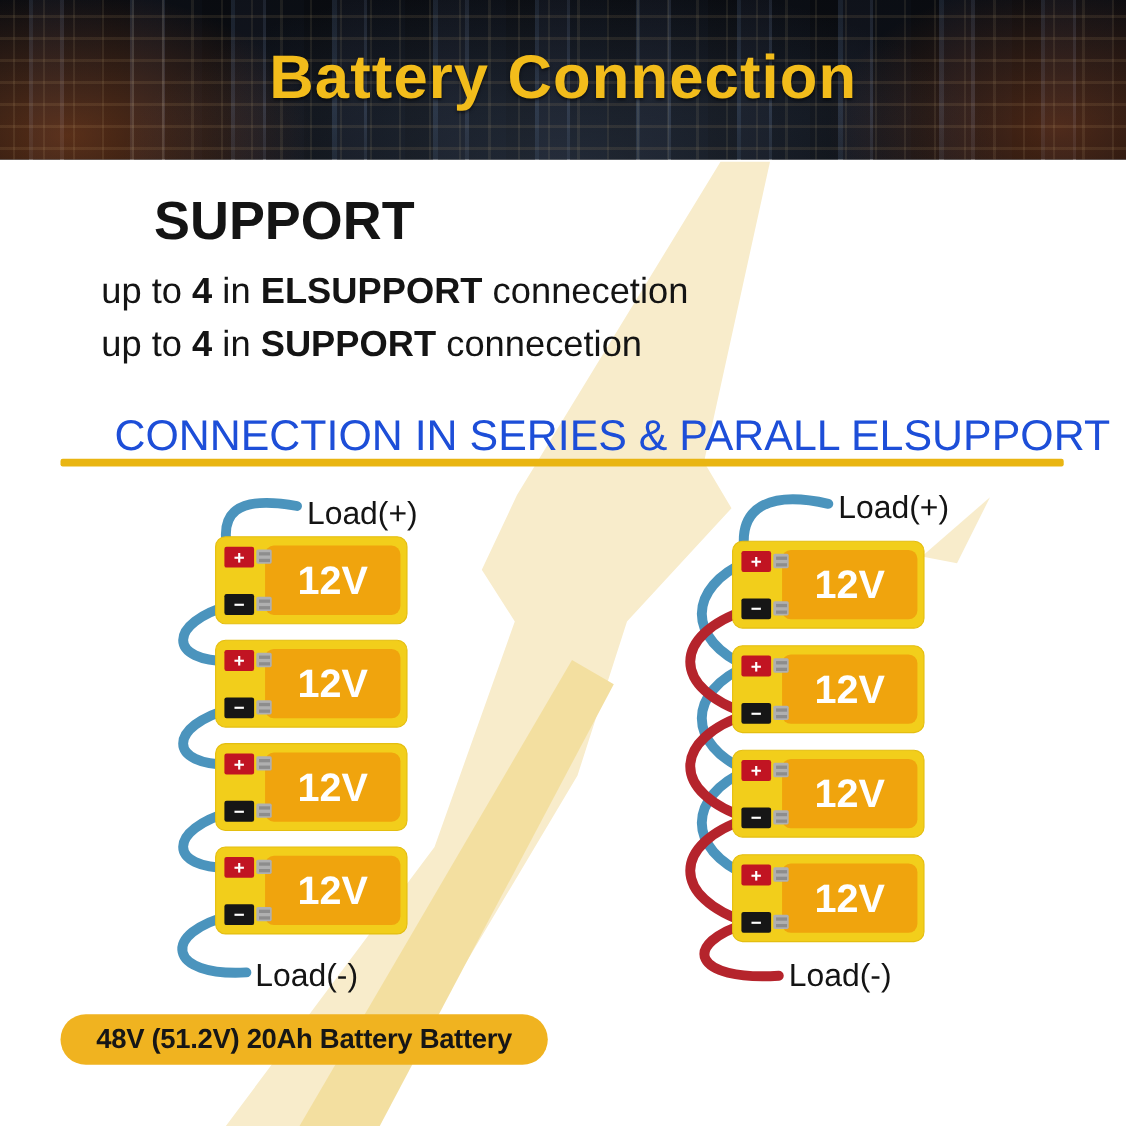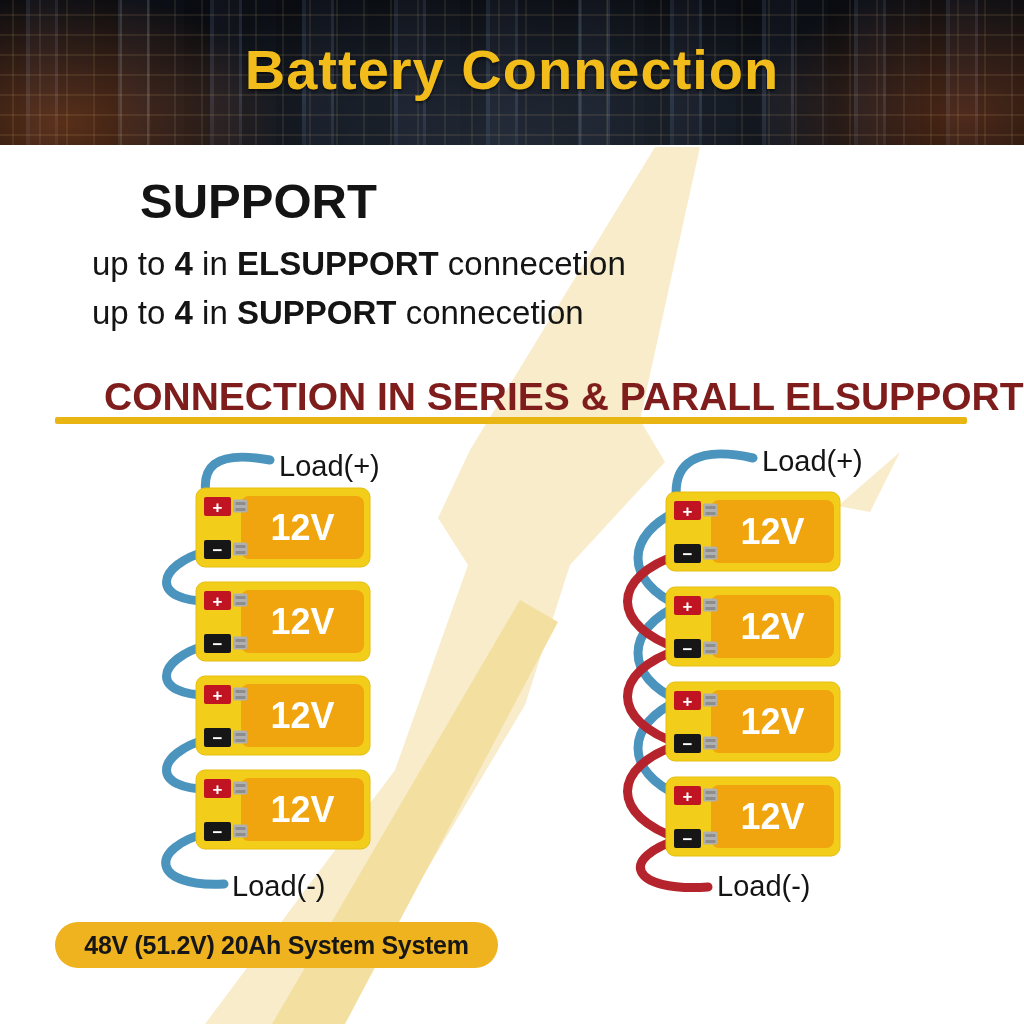--- a/index.html
+++ b/index.html
@@ -32,21 +32,21 @@
     color:#F2BC1B;text-shadow:0 2px 3px rgba(0,0,0,.55);line-height:1;
   }
   
   .bolt{position:absolute;left:0;top:0;z-index:0;}
   
   .txt{position:absolute;z-index:2;white-space:nowrap;line-height:1;}
   .support-heading{left:92px;top:177px;font-size:49px;font-weight:700;margin-left:48px;}
   .support-line1{left:92px;top:247px;font-size:33px;}
   .support-line2{left:92px;top:296px;font-size:33px;}
   .b{font-weight:700;}
-  .section-heading{left:104px;top:377px;font-size:39px;font-weight:700;letter-spacing:0px;color:#7f1d1d;}
+  .section-heading{left:104px;top:377px;font-size:39px;font-weight:400;letter-spacing:0px;color:#1d4ed8;}
   .section-underline{
     position:absolute;left:55px;top:417px;width:912px;height:7px;
     background:#E9B512;border-radius:2px;z-index:2;
   }
   
   .diagram{position:absolute;left:0;top:0;z-index:1;}
   .cell-v{font-family:"Liberation Sans",sans-serif;font-size:36px;font-weight:700;fill:#ffffff;text-anchor:middle;}
   .term-t{font-family:"Liberation Sans",sans-serif;font-size:17px;font-weight:700;fill:#ffffff;text-anchor:middle;}
   .load-label{font-family:"Liberation Sans",sans-serif;font-size:29px;fill:#141414;}
   .wire{fill:none;stroke-width:9;stroke-linecap:round;}
@@ -126,15 +126,15 @@
       <path class="wire" d="M 680 839 C 618 858 630 892 708 887" stroke="#B5242C"></path>
       <use href="#battery-proto" xlink:href="#battery-proto" x="666" y="492"></use>
       <use href="#battery-proto" xlink:href="#battery-proto" x="666" y="587"></use>
       <use href="#battery-proto" xlink:href="#battery-proto" x="666" y="682"></use>
       <use href="#battery-proto" xlink:href="#battery-proto" x="666" y="777"></use>
       <text class="load-label" x="762" y="471">Load(+)</text>
       <text class="load-label" x="717" y="896">Load(-)</text>
     </g>
   </svg>
 
-  <div class="caption caption-left">48V (51.2V) 20Ah System System</div>
+  <div class="caption caption-left">48V (51.2V) 20Ah Battery Battery</div>
 
 </div>
 
 </body></html>

